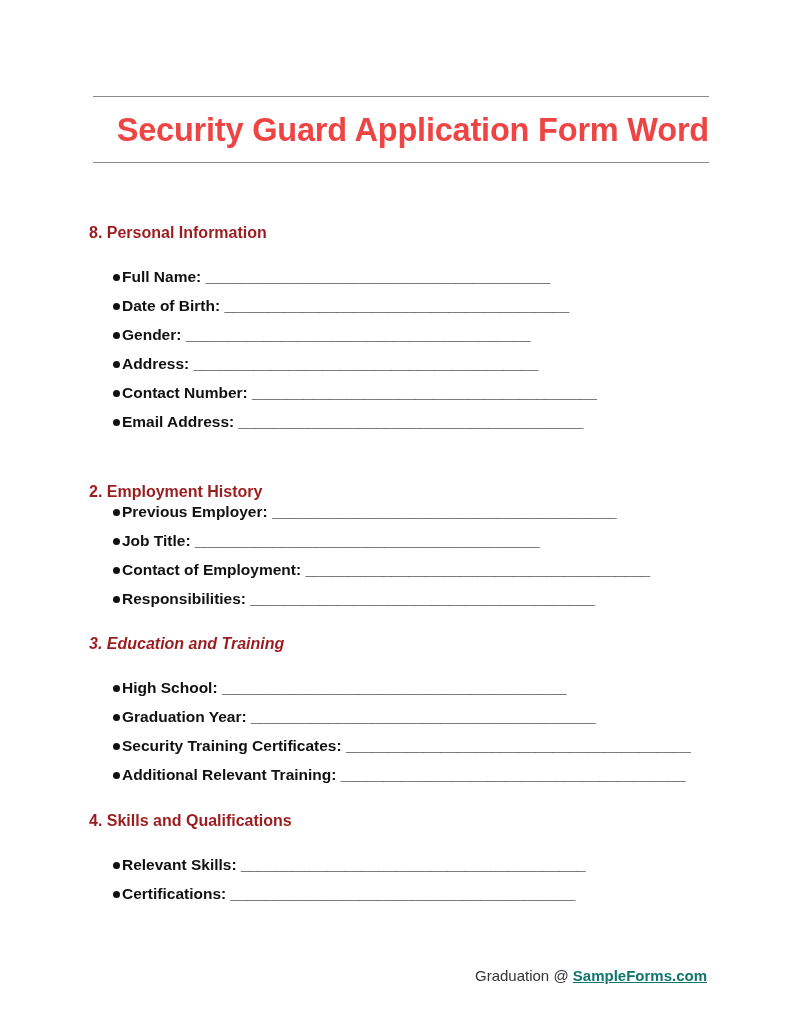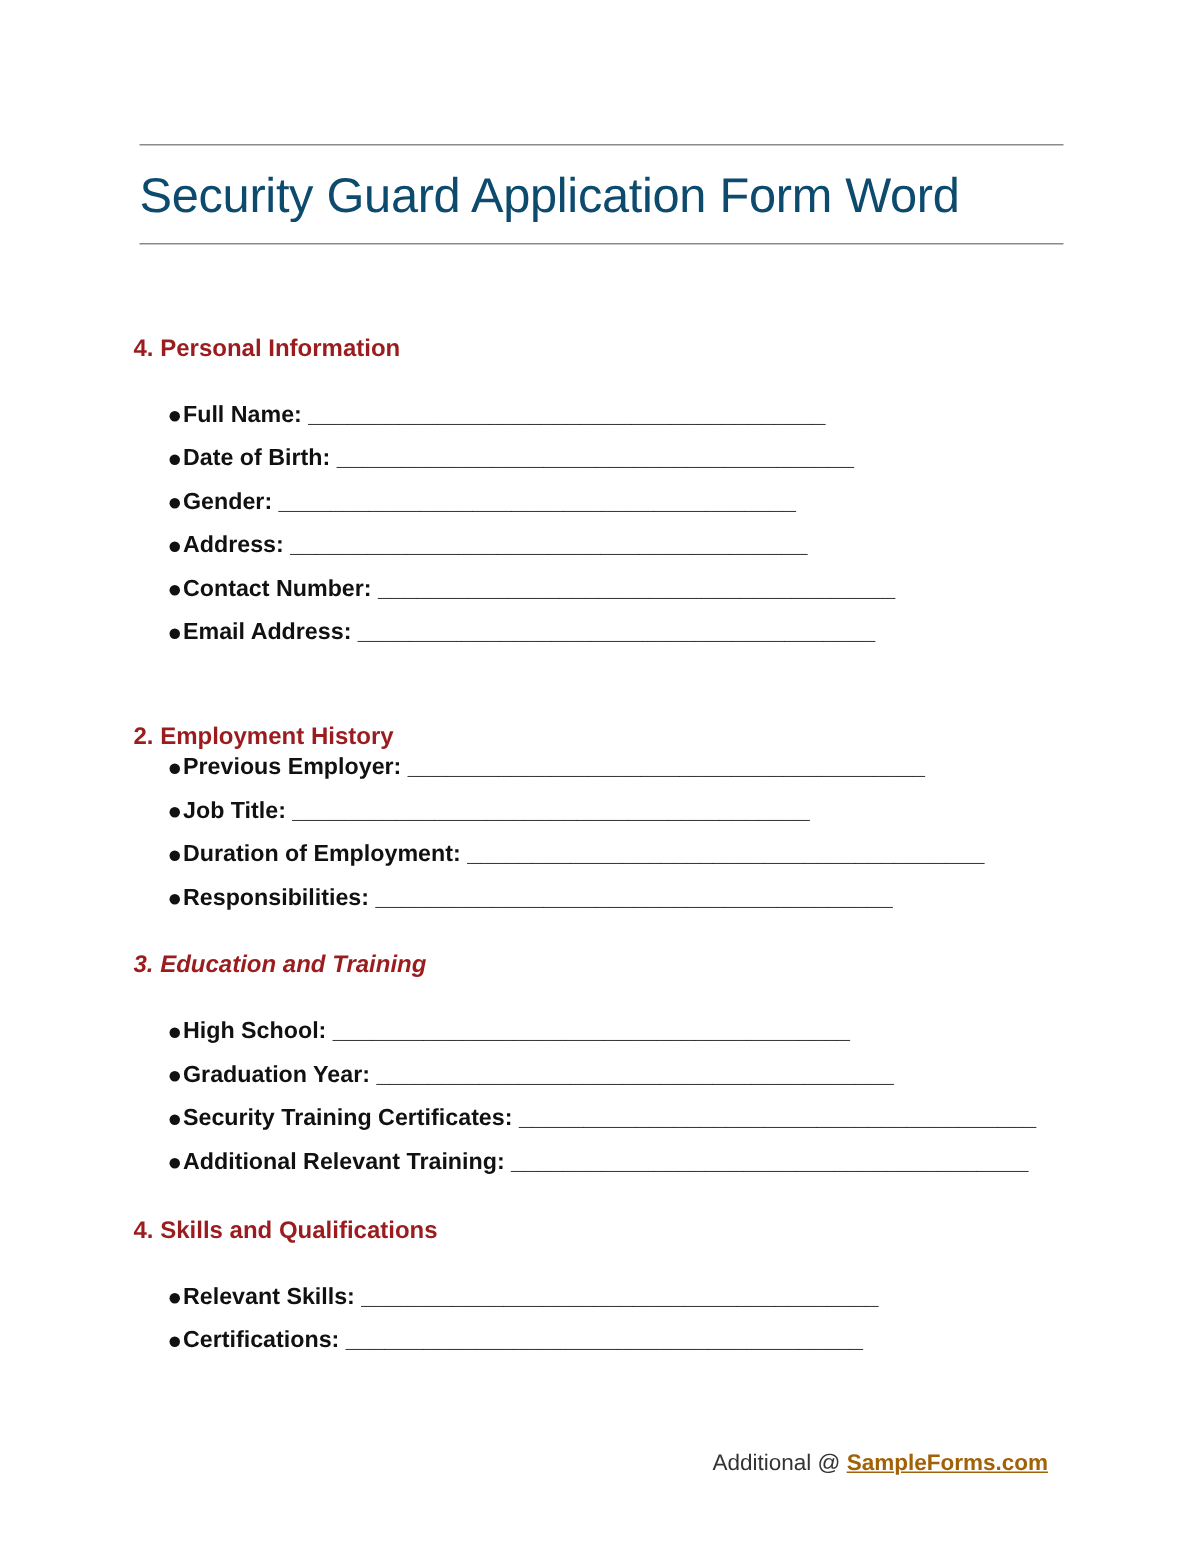--- a/index.html
+++ b/index.html
@@ -1,36 +1,36 @@
 <!DOCTYPE html>
 <html><head>
   <meta charset="utf-8">
   <style>
     html, body { margin: 0; padding: 0; background: #ffffff; }
     body { width: 799px; height: 1031px; position: relative; overflow: hidden; font-family: "Liberation Sans", sans-serif; }
     .rule { position: absolute; left: 93px; width: 616px; height: 0; border-top: 1.5px solid #8a8a8a; }
     .rule.top { top: 96px; }
     .rule.bottom { top: 162px; }
-    .title { position: absolute; left: 93px; top: 108px; width: 616px; text-align: left; color: #0c4a6e; font-size: 32.5px; font-weight: normal; line-height: 44px; white-space: nowrap; letter-spacing: -0.2px; }
+    .title { position: absolute; left: 93px; top: 108px; width: 616px; text-align: right; color: #ef4444; font-size: 32.5px; font-weight: bold; line-height: 44px; white-space: nowrap; letter-spacing: -0.2px; }
     .section-heading { position: absolute; left: 89px; color: #9b1c1f; font-size: 16px; font-weight: bold; line-height: 20px; }
     .field-list { position: absolute; left: 0; margin: 0; padding: 0; list-style: none; }
     .field { position: relative; height: 29px; line-height: 18px; font-size: 15.5px; font-weight: bold; color: #111; white-space: nowrap; }
     .bullet { position: absolute; left: 113px; top: 6px; width: 7px; height: 7px; border-radius: 50%; background: #111; }
     .field-text { position: absolute; left: 122px; top: 0; }
     .copyright { position: absolute; left: 475px; top: 967px; font-size: 15px; color: #333; white-space: nowrap; }
-    .copyright .brand { color: #a16207; font-weight: bold; text-decoration: underline; }
+    .copyright .brand { color: #0f766e; font-weight: bold; text-decoration: underline; }
   </style>
 </head>
 <body>
 
 <div class="rule top"></div>
 <h1 class="title" style="margin:0;">Security Guard Application Form Word</h1>
 <div class="rule bottom"></div>
 
-<div class="section-heading" style="top:223px;">4. Personal Information</div>
+<div class="section-heading" style="top:223px;">8. Personal Information</div>
 <ul class="field-list" style="top:268px;">
   <li class="field">
       <span class="bullet"></span>
       <span class="field-text">Full Name: ________________________________________</span>
     </li>
   <li class="field">
       <span class="bullet"></span>
       <span class="field-text">Date of Birth: ________________________________________</span>
     </li>
   <li class="field">
@@ -56,21 +56,21 @@
   <li class="field">
       <span class="bullet"></span>
       <span class="field-text">Previous Employer: ________________________________________</span>
     </li>
   <li class="field">
       <span class="bullet"></span>
       <span class="field-text">Job Title: ________________________________________</span>
     </li>
   <li class="field">
       <span class="bullet"></span>
-      <span class="field-text">Duration of Employment: ________________________________________</span>
+      <span class="field-text">Contact of Employment: ________________________________________</span>
     </li>
   <li class="field">
       <span class="bullet"></span>
       <span class="field-text">Responsibilities: ________________________________________</span>
     </li>
 </ul>
 
 <div class="section-heading" style="top:634px;font-style:italic;">3. Education and Training</div>
 <ul class="field-list" style="top:679px;">
   <li class="field">
@@ -97,14 +97,14 @@
       <span class="bullet"></span>
       <span class="field-text">Relevant Skills: ________________________________________</span>
     </li>
   <li class="field">
       <span class="bullet"></span>
       <span class="field-text">Certifications: ________________________________________</span>
     </li>
 </ul>
 
 <div class="copyright">
-  <span>Additional @ </span><span class="brand">SampleForms.com</span>
+  <span>Graduation @ </span><span class="brand">SampleForms.com</span>
 </div>
 
 </body></html>

